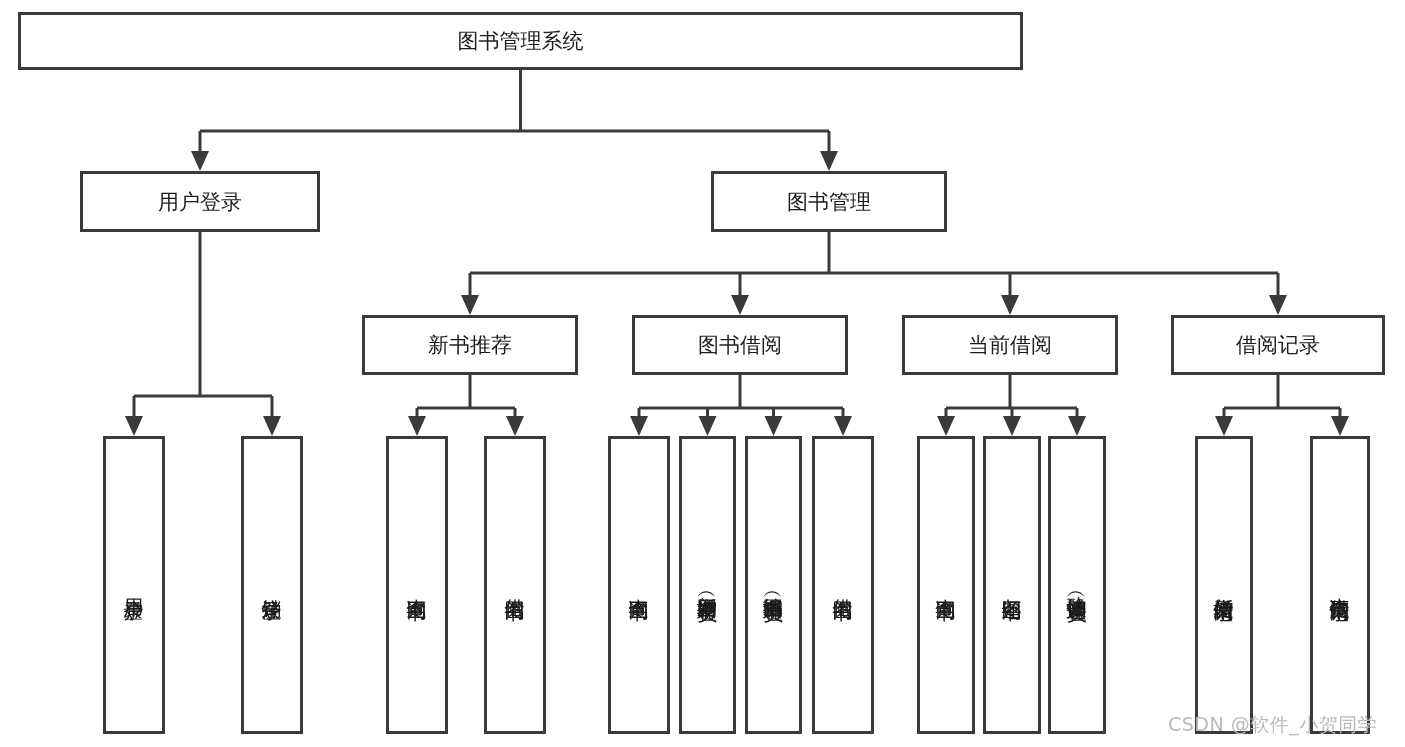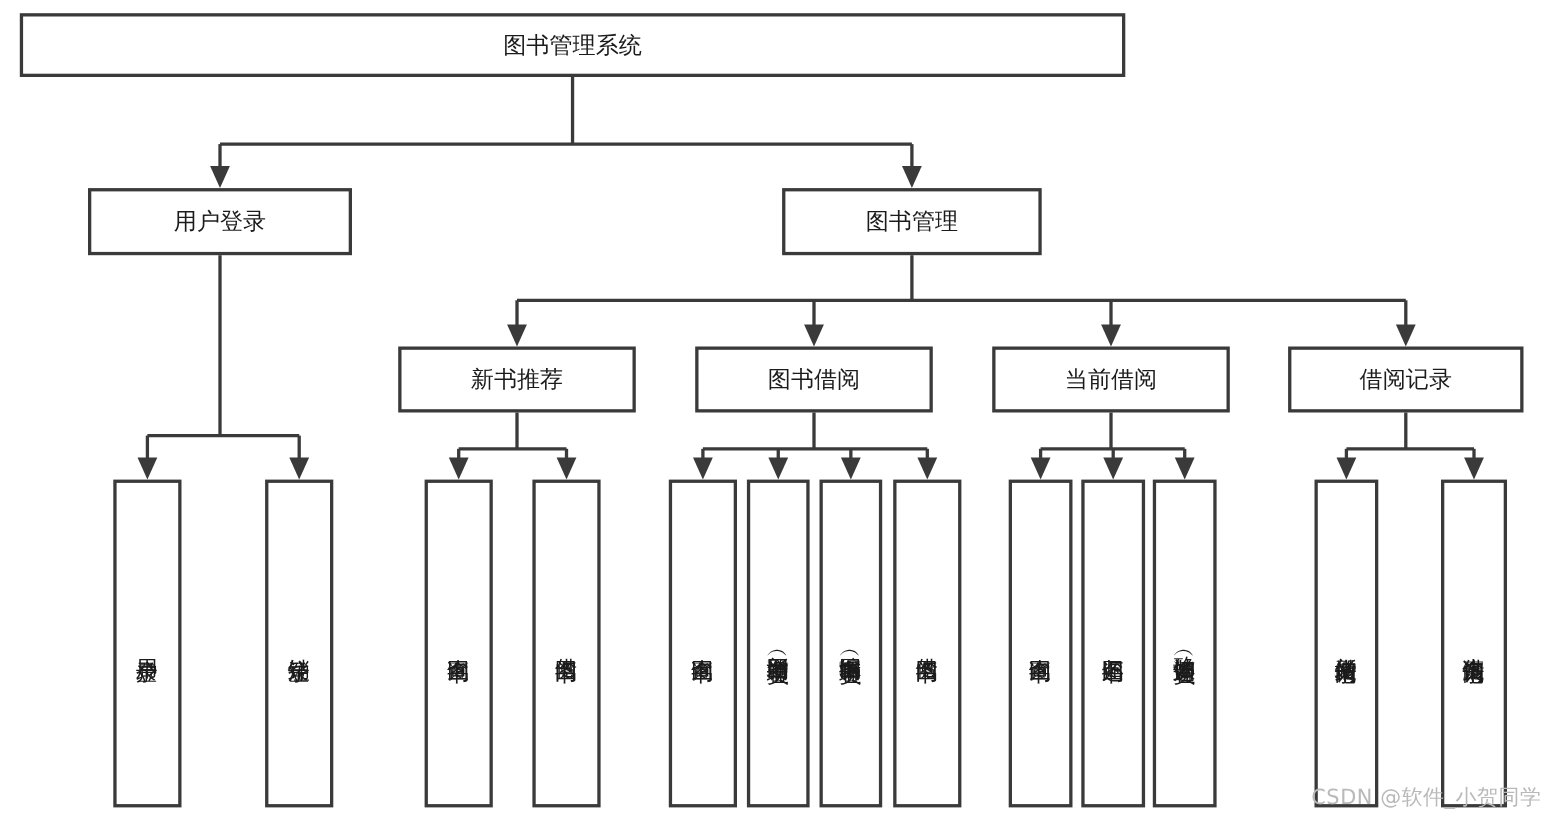--- a/index.html
+++ b/index.html
@@ -64,21 +64,21 @@
     pointer-events: none;
   }
   .vlabel-wrap {
     position: absolute;
     display: flex;
     align-items: center;
     justify-content: center;
   }
   .watermark {
     position: absolute;
-    left: 1192px;
+    left: 1168px;
     top: 712px;
     font-family: "DejaVu Sans", "Liberation Sans", sans-serif;
     font-size: 19px;
     color: #b9b9b9;
     white-space: nowrap;
     letter-spacing: 0.5px;
   }
 </style>
 </head>
 <body>

